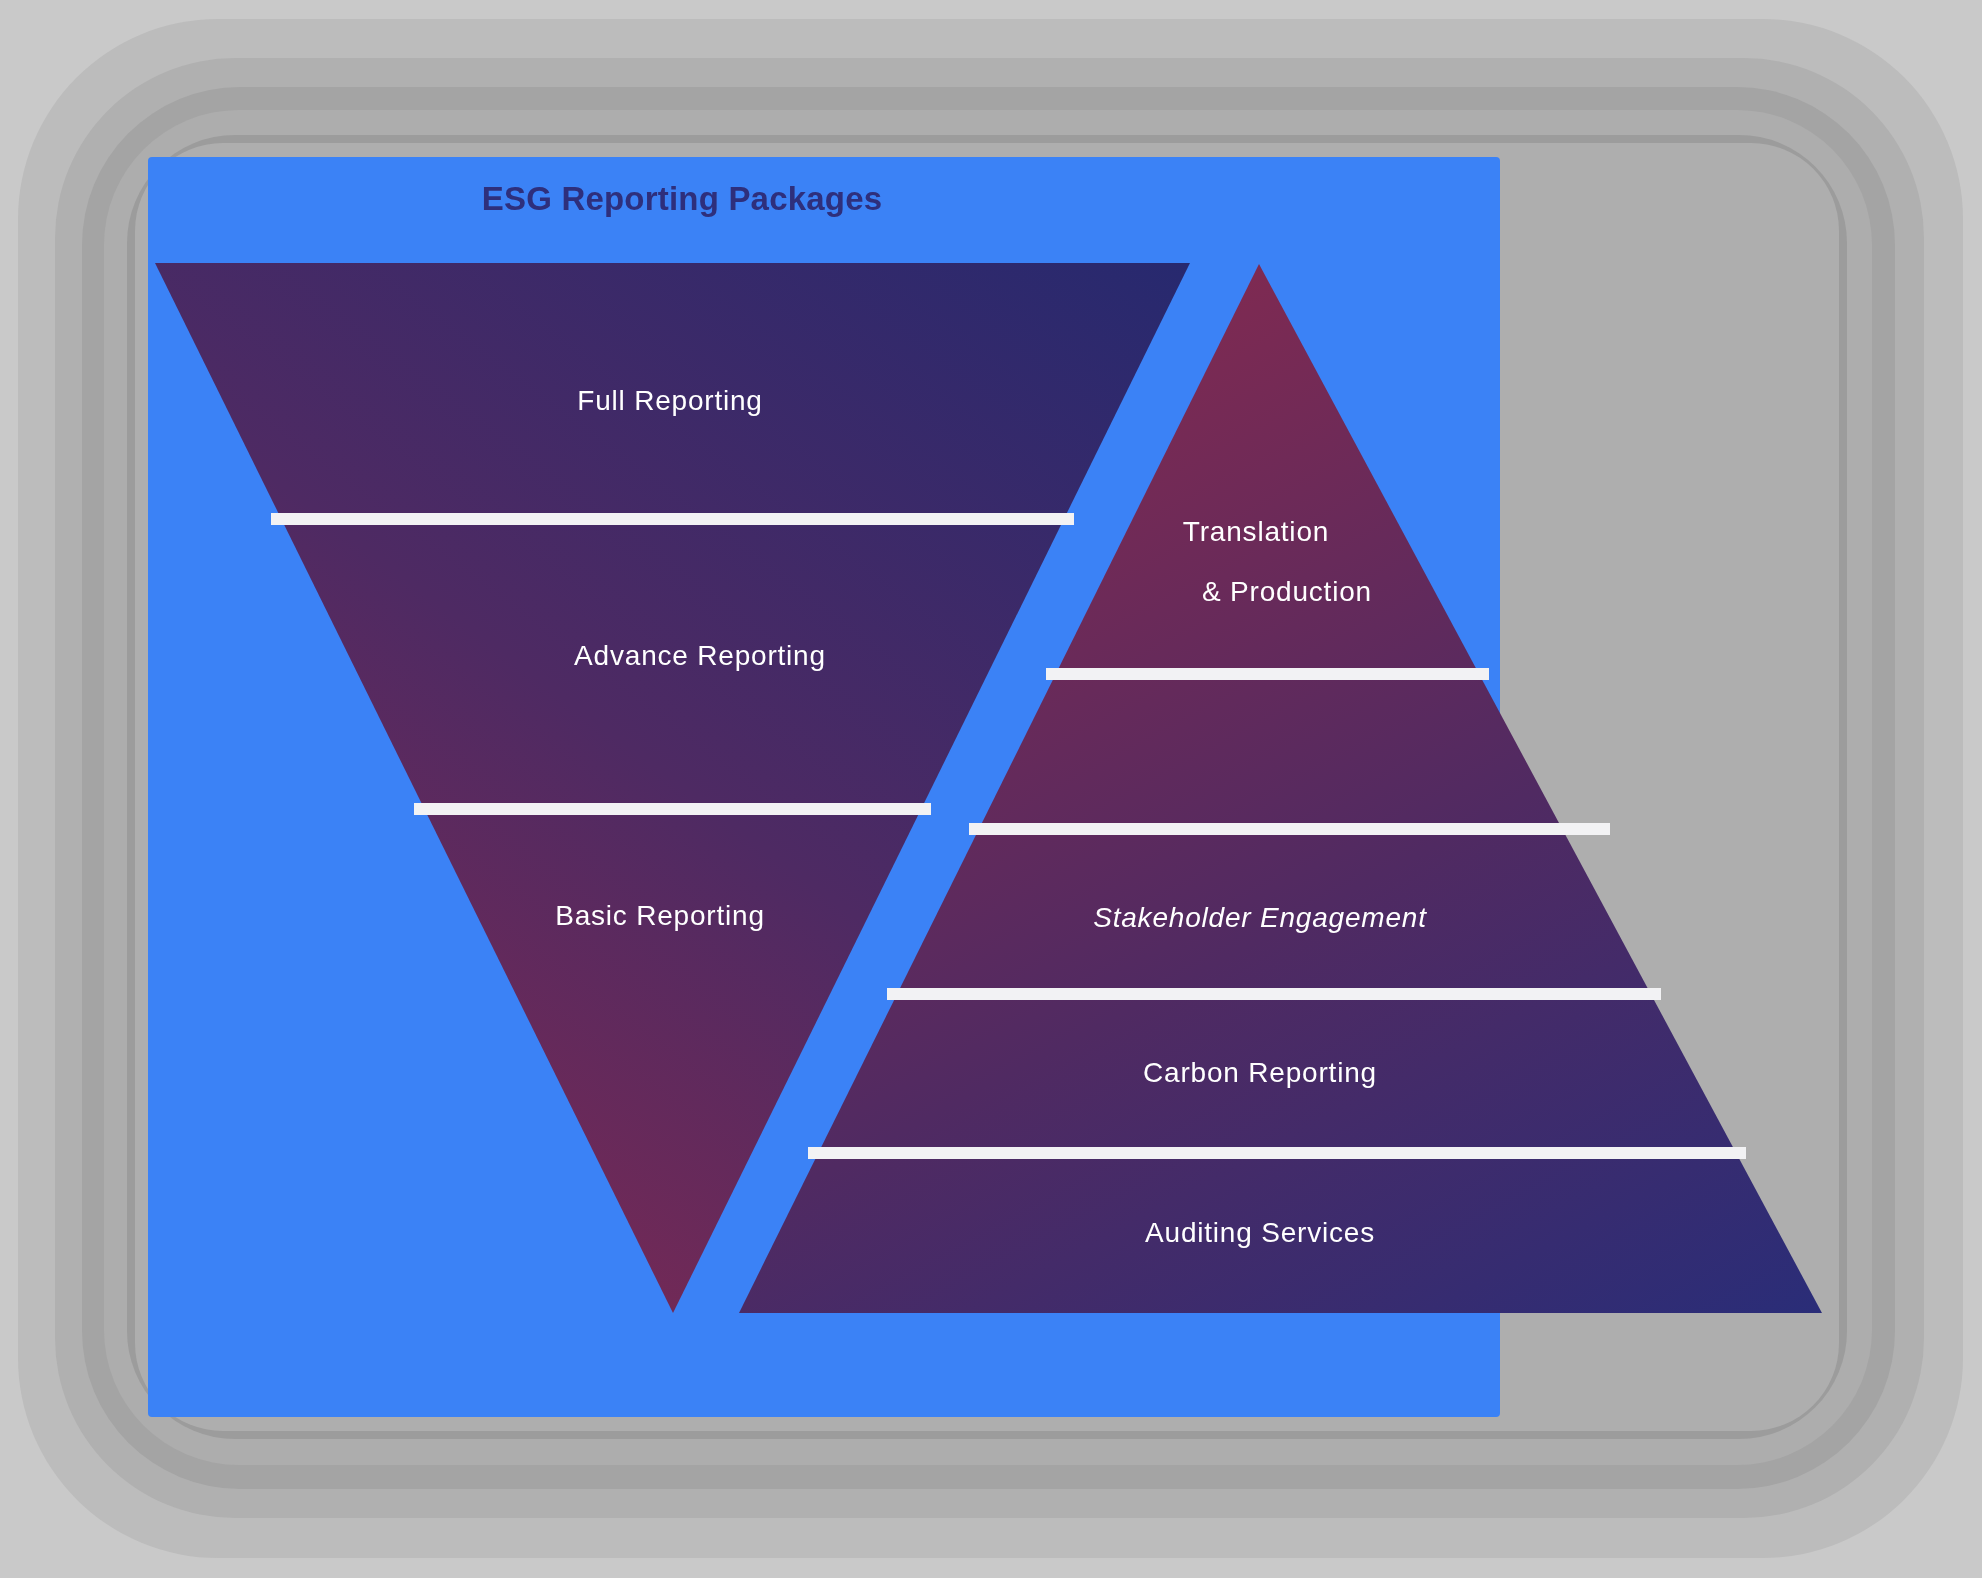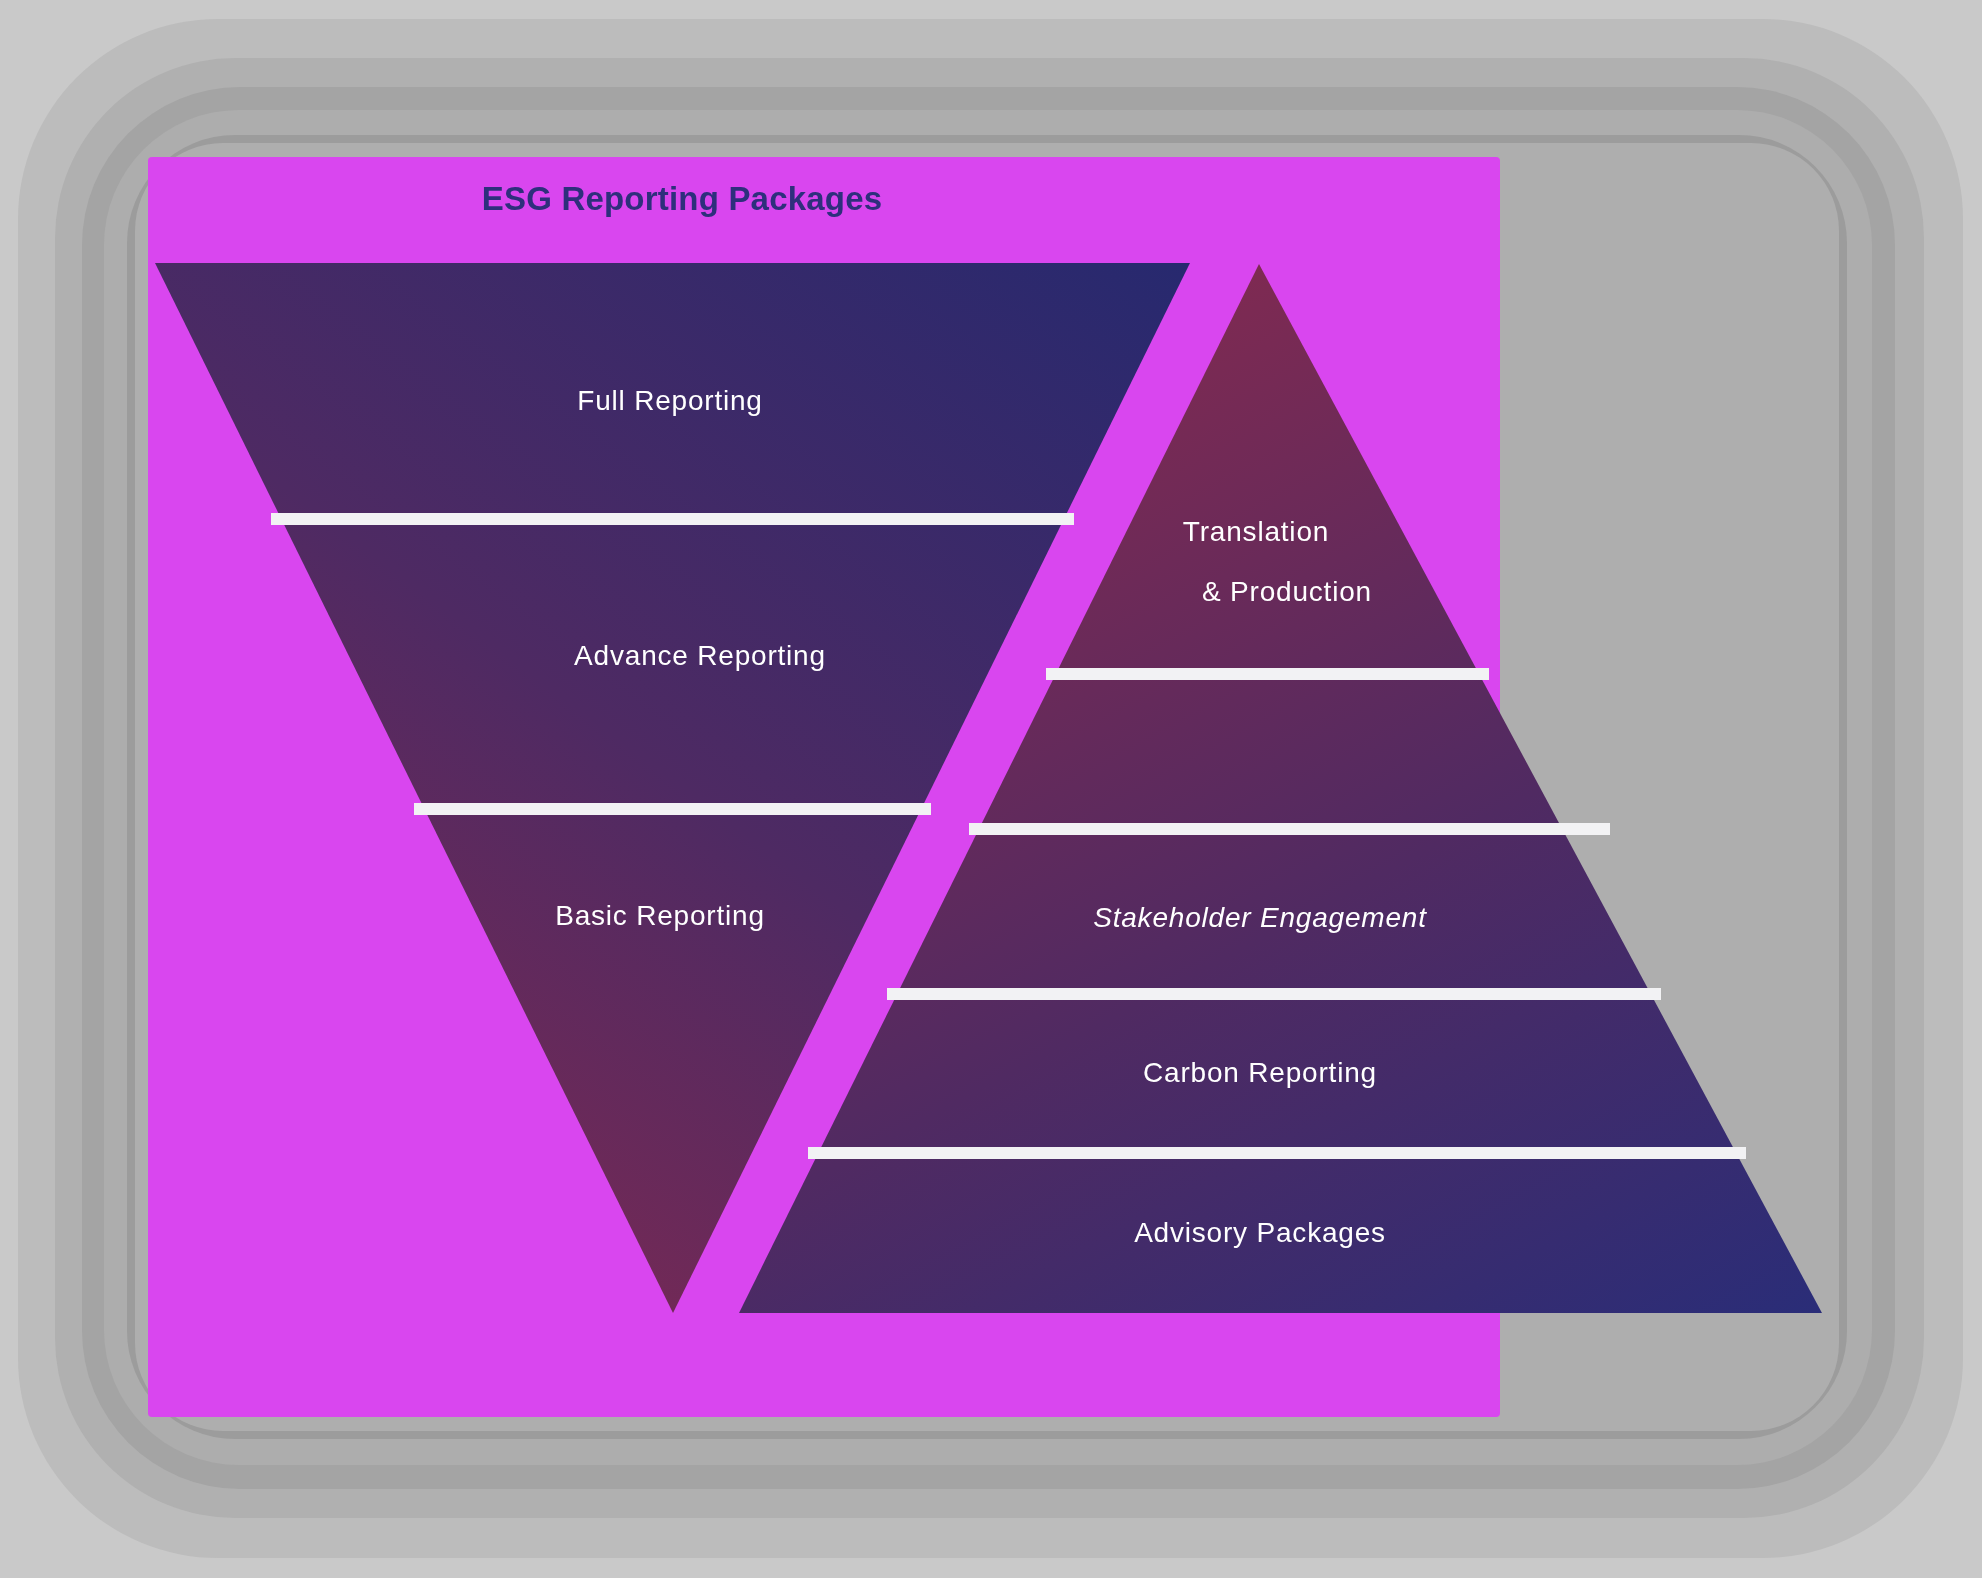--- a/index.html
+++ b/index.html
@@ -18,21 +18,21 @@
   .ring3 { left: 82px;  top: 87px;  right: 87px;  bottom: 89px;  background: #a4a4a4; border-radius: 158px; }
   .ring4 { left: 104px; top: 110px; right: 110px; bottom: 113px; background: #adadad; border-radius: 135px; }
   .ring5 { left: 127px; top: 135px; right: 135px; bottom: 139px; background: #9c9c9c; border-radius: 108px; }
   .ring6 { left: 135px; top: 143px; right: 143px; bottom: 147px; background: #aeaeae; border-radius: 88px; }
 
   
   .panel {
     position: absolute;
     left: 148px; top: 157px;
     width: 1352px; height: 1260px;
-    background: #d946ef;
+    background: #3b82f6;
     border-radius: 4px;
   }
   .panel svg { position: absolute; left: 0; top: 0; }
 
   .label {
     position: absolute;
     transform: translate(-50%, -50%);
     white-space: nowrap;
     pointer-events: none;
   }
@@ -95,16 +95,16 @@
     <div class="label slide-title title-top" style="left:534px; top:42px;">ESG Reporting Packages</div>
 
     <div class="label tier-label" style="left:522px; top:244px;">Full Reporting</div>
     <div class="label tier-label" style="left:520px; top:499px;margin-left:32px;">Advance Reporting</div>
     <div class="label tier-label" style="left:512px; top:759px;">Basic Reporting</div>
 
     <div class="label tier-label" style="left:1108px; top:375px;">Translation</div>
     <div class="label tier-label" style="left:1139px; top:435px;">&amp; Production</div>
     <div class="label tier-label" style="left:1112px; top:761px;font-style:italic;">Stakeholder Engagement</div>
     <div class="label tier-label" style="left:1112px; top:916px;">Carbon Reporting</div>
-    <div class="label tier-label" style="left:1112px; top:1076px;">Advisory Packages</div>
+    <div class="label tier-label" style="left:1112px; top:1076px;">Auditing Services</div>
 
   </div>
 </div>
 
 </body></html>

